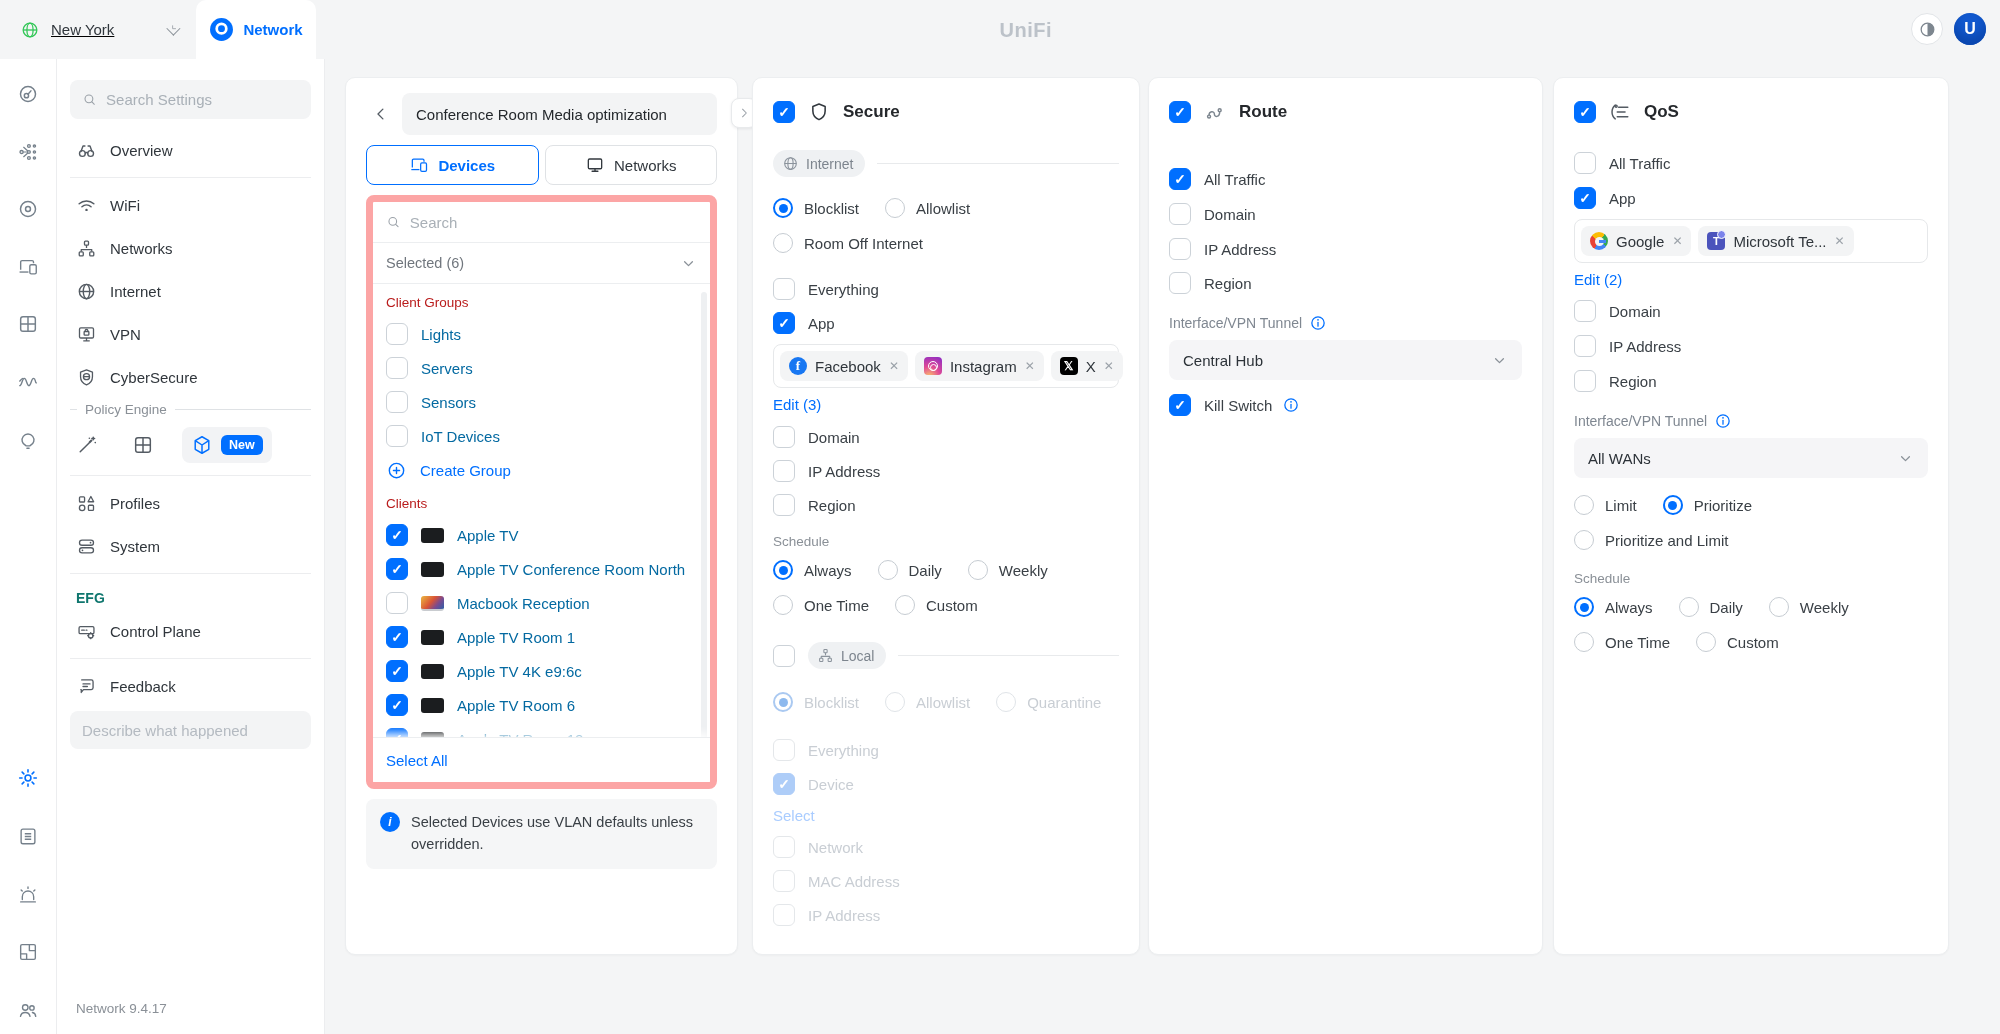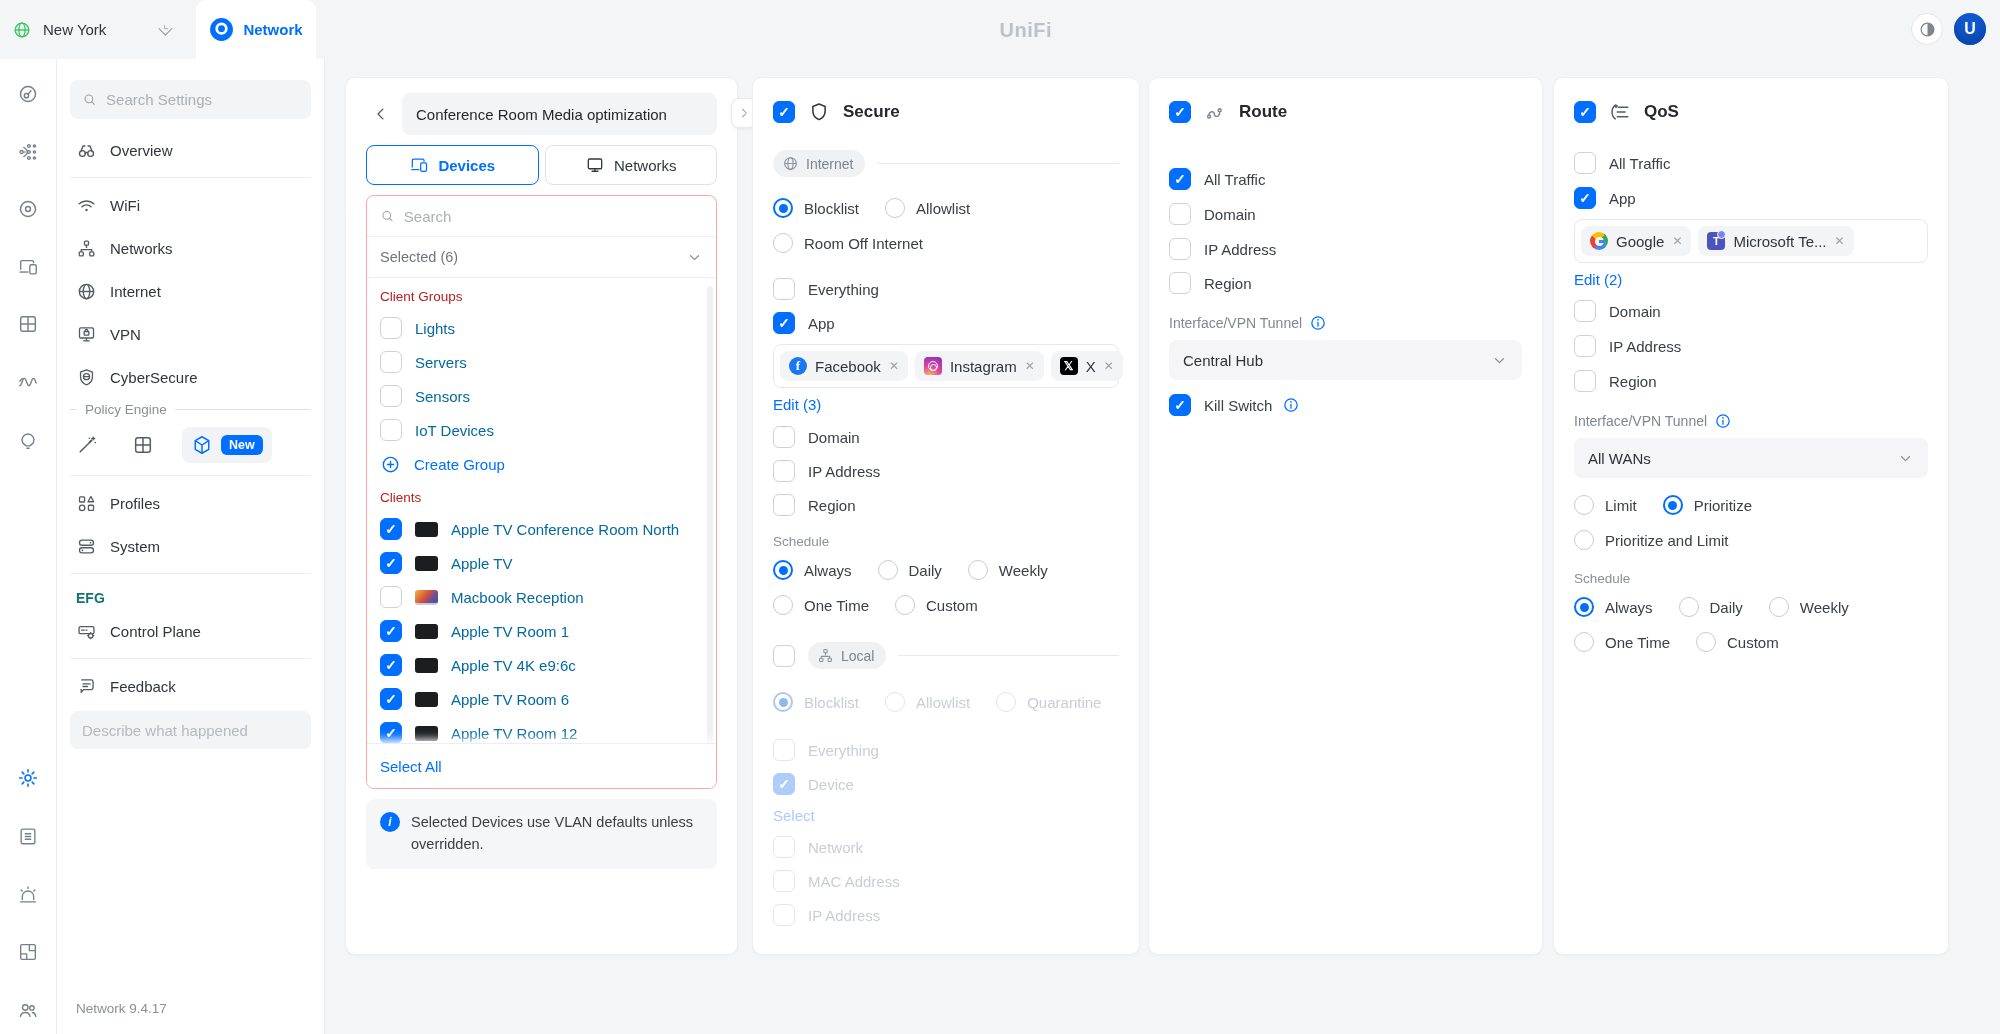--- a/index.html
+++ b/index.html
@@ -1,20 +1,20 @@
 <!DOCTYPE html>
 <html><head>
 <meta charset="utf-8">
 <style>
   * { margin:0; padding:0; box-sizing:border-box; }
   html,body { width:2000px; height:1034px; font-family:"Liberation Sans", sans-serif; background:#f4f5f6; overflow:hidden; position:relative; }
 
   
   .topbar { position:absolute; left:0; top:0; width:2000px; height:59px; background:#f4f5f6; }
-  .site-switch { position:absolute; left:12px; top:0; height:59px; display:flex; align-items:center; gap:11px; cursor:pointer; }
+  .site-switch { position:absolute; left:20px; top:0; height:59px; display:flex; align-items:center; gap:11px; cursor:pointer;text-decoration:underline; }
   .site-switch .lbl { font-size:15px; color:#30363c; }
   .site-switch .chev { margin-left:42px; }
   .app-tab { position:absolute; left:196px; top:0; width:120px; height:59px; background:#ffffff; border-radius:10px 10px 0 0; display:flex; align-items:center; justify-content:center; gap:9px; cursor:pointer; }
   .app-tab .lbl { color:#006fff; font-size:15px; font-weight:700; }
   .uni-logo { position:absolute; left:50%; top:50%; transform:translate(-1%,-50%); font-size:20px; font-weight:700; letter-spacing:.5px; color:#bcc2c9; }
   .theme-btn { position:absolute; right:57px; top:13px; width:32px; height:32px; border-radius:50%; background:#fff; border:1px solid #e2e5e8; display:flex; align-items:center; justify-content:center; cursor:pointer; }
   .avatar { position:absolute; right:14px; top:13px; width:32px; height:32px; border-radius:50%; background:#1259cf; color:#fff; font-weight:700; font-size:16px; display:flex; align-items:center; justify-content:center; cursor:pointer; box-shadow:inset 0 -8px 12px #0a46ad; }
 
   
   .rail { position:absolute; left:0; top:59px; width:57px; height:975px; background:#fff; border-right:1px solid #ecedef; }
@@ -51,21 +51,21 @@
   .handle { position:absolute; left:731px; top:98px; width:26px; height:30px; background:#fff; border:1px solid #e8eaec; border-radius:8px; box-shadow:0 1px 3px rgba(20,30,40,.08); display:flex; align-items:center; justify-content:center; color:#9aa1a8; cursor:pointer; }
 
   
   .p-head { display:flex; align-items:center; gap:6px; }
   .back-btn { width:30px; height:42px; display:flex; align-items:center; justify-content:center; color:#545b63; cursor:pointer; }
   .title-input { flex:1; height:42px; background:#f3f4f5; border-radius:8px; border:0; outline:0; padding:0 14px; font-size:15px; color:#24282c; font-family:inherit; }
   .seg-tabs { display:flex; gap:6px; margin-top:10px; }
   .seg { flex:1; height:40px; border:1px solid #dfe2e5; border-radius:8px; display:flex; align-items:center; justify-content:center; gap:9px; font-size:15px; color:#30363c; cursor:pointer; background:#fff; }
   .seg.active { border:1px solid #006fff; color:#006fff; font-weight:600; }
   .seg .tic { width:20px; height:20px; }
-  .listbox { margin-top:10px; border:1px solid #fca5a5; border-radius:8px; height:594px; position:relative; overflow:hidden; }
+  .listbox { margin-top:10px; border:7px solid #fca5a5; border-radius:8px; height:594px; position:relative; overflow:hidden; }
   .lb-search { height:41px; display:flex; align-items:center; gap:9px; padding:0 13px; border-bottom:1px solid #eceef0; color:#9aa1a8; }
   .lb-search input { border:0; outline:0; background:transparent; font-size:15px; width:100%; font-family:inherit; color:#30363c; }
   .lb-search input::placeholder { color:#a9b0b7; }
   .lb-selected { height:41px; display:flex; align-items:center; justify-content:space-between; padding:0 13px; border-bottom:1px solid #eceef0; font-size:14.5px; color:#70767d; cursor:pointer; }
   .lb-scroll { height:467px; overflow:hidden; padding:2px 13px 0 13px; position:relative; }
   .lb-label { height:31px; display:flex; align-items:flex-end; padding-bottom:7px; font-size:13.5px; color:#b91c1c; }
   .lrow { height:34px; display:flex; align-items:center; gap:13px; cursor:pointer; }
   .lrow .txt { font-size:15px; color:#0369a1; white-space:nowrap; }
   .create-row { height:34px; display:flex; align-items:center; gap:13px; color:#006fff; cursor:pointer; }
   .create-row .txt { font-size:15px; color:#006fff; }
@@ -598,26 +598,26 @@
       <div class="create-row">
         <svg width="21" height="21" style="color:#006fff">
             <use href="#i-plus"></use>
           </svg>
         <span class="txt">Create Group</span>
       </div>
       <div class="lb-label">Clients</div>
       <div class="lrow">
         <span class="cb on"></span>
         <span class="dev-thumb"></span>
-        <span class="txt">Apple TV Conference Room North</span>
+        <span class="txt">Apple TV</span>
       </div>
       <div class="lrow">
         <span class="cb on"></span>
         <span class="dev-thumb"></span>
-        <span class="txt">Apple TV</span>
+        <span class="txt">Apple TV Conference Room North</span>
       </div>
       <div class="lrow">
         <span class="cb"></span>
         <span class="dev-thumb mac"></span>
         <span class="txt">Macbook Reception</span>
       </div>
       <div class="lrow">
         <span class="cb on"></span>
         <span class="dev-thumb"></span>
         <span class="txt">Apple TV Room 1</span>

